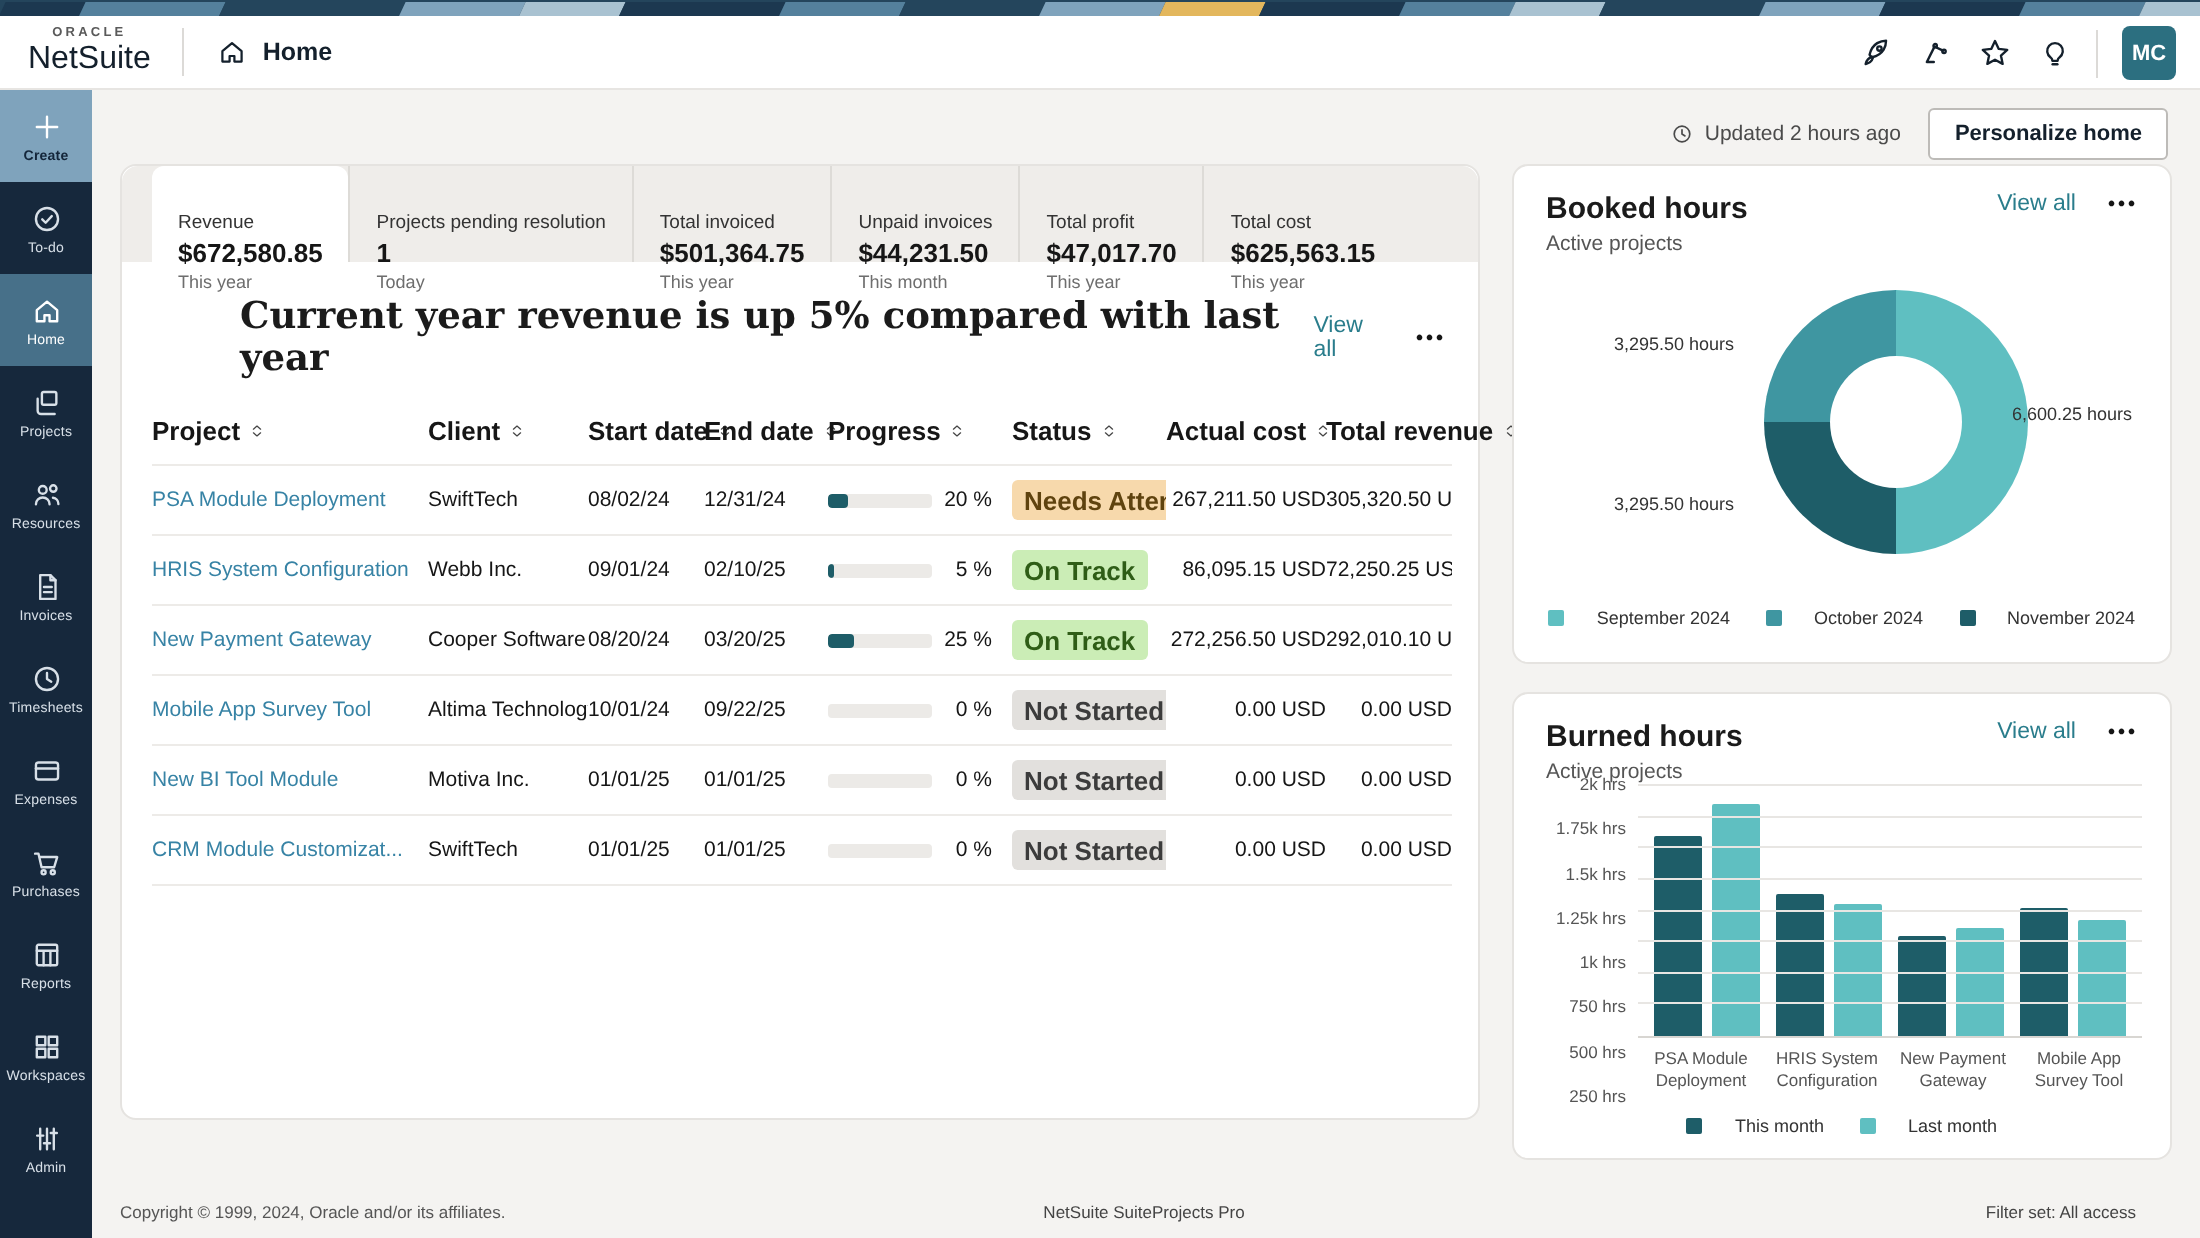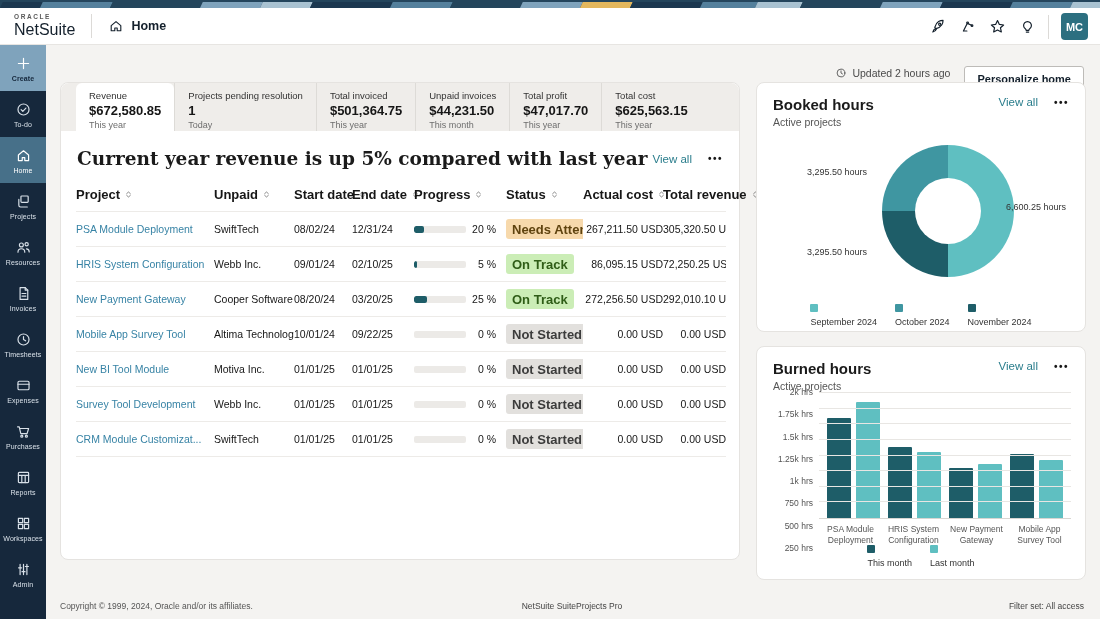--- a/index.html
+++ b/index.html
@@ -7,21 +7,21 @@
   body {
     font-family: "Liberation Sans", sans-serif;
     background:#F4F3F1; position:relative; overflow:hidden; color:#161616;
   }
   
   .banner { position:absolute; top:0; left:0; width:1100px; height:8px; background:#24455C; overflow:hidden; white-space:nowrap; }
   .banner i { display:inline-block; height:12px; margin-top:-2px; transform:skewX(-25deg); }
   
   .topbar { position:absolute; top:8px; left:0; right:0; height:37px; background:#fff;
     border-bottom:1px solid #E7E5E2; display:flex; align-items:center; padding-left:14px; }
-  .logo { display:flex; flex-direction:column; line-height:1; }
+  .logo { display:flex; flex-direction:column; line-height:1;align-items:center; }
   .logo .oracle { font-size:6.5px; letter-spacing:1.6px; color:#5a5a5a; font-weight:700; }
   .logo .netsuite { font-size:16px; color:#14202C; font-weight:500; margin-top:1px; }
   .vdiv { width:1px; height:24px; background:#DCDAD7; margin:0 16px; }
   .vdiv.small { height:24px; margin:0 12px; }
   .nav-home { display:flex; align-items:center; gap:7px; font-weight:700; font-size:12.5px; color:#14202C; cursor:pointer; }
   .nav-home .ico { width:16px; height:16px; }
   .top-right { position:absolute; right:12px; top:0; height:37px; display:flex; align-items:center; }
   .top-icons { display:flex; gap:13px; align-items:center; }
   .top-icons .ico { width:17px; height:17px; color:#14202C; cursor:pointer; }
   .avatar { width:27px; height:27px; border-radius:4px; background:#2C6F80; color:#fff;
@@ -38,33 +38,33 @@
   .side-item.create { background:#7FA3BC; }
   .side-item.create .ico { color:#fff; }
   .side-item.create .side-label { color:#14263A; font-weight:700; }
   .side-item.active { background:#477089; color:#fff; }
   
   .content { position:absolute; left:46px; top:45px; right:0; bottom:0; background:#F4F3F1; }
   .toolbar-row { position:absolute; top:9px; right:16px; display:flex; align-items:center; gap:14px; }
   .updated { display:flex; align-items:center; gap:5px; font-size:10.5px; color:#4a4a4a; }
   .updated .ico { width:12px; height:12px; color:#4a4a4a; }
   .personalize { background:#fff; border:1px solid #BDBBB8; border-radius:3px; padding:6px 12px;
-    font-family:"Liberation Sans",sans-serif; font-size:11px; font-weight:700; color:#14202C; cursor:pointer;margin-top:12px; }
+    font-family:"Liberation Sans",sans-serif; font-size:11px; font-weight:700; color:#14202C; cursor:pointer; }
   .card { position:absolute; background:#fff; border:1px solid #E5E3E0; border-radius:8px; }
   
   .main-card { left:14px; top:37px; width:680px; height:478px; }
   .kpi-strip { display:flex; background:#EFEDEA; border-radius:8px 8px 0 0; height:48px; padding-left:15px; }
   .kpi { padding:7px 13px 0; cursor:pointer; }
   .kpi + .kpi { border-left:1px solid #DDDBD7; }
   .kpi.sel { background:#fff; border-radius:6px 6px 0 0; }
-  .klabel { font-size:9.5px; color:#333; display:block; }
+  .klabel { font-size:9.5px; color:#333; display:block;margin-top:16px; }
   .kval { font-size:13px; font-weight:700; color:#161616; display:block; margin-top:2px; }
   .kper { font-size:9px; color:#6e6e6e; display:block; margin-top:2px; }
   .insight-row { margin:17px 16px 0; display:flex; justify-content:space-between; align-items:center; }
-  .insight-title { font-family:"DejaVu Serif", serif; font-size:18.5px; font-weight:600; color:#1b1b1b; }
+  .insight-title { font-family:"DejaVu Serif", serif; font-size:18.5px; font-weight:600; color:#1b1b1b;margin-left:43px; }
   .row-actions { display:flex; align-items:center; gap:16px; }
   .view-all { font-size:11.5px; color:#2A7D8C; cursor:pointer; text-decoration:none; }
   .dots { font-size:10px; font-weight:700; letter-spacing:1.5px; color:#161616; cursor:pointer; }
   
   .ptable { width:650px; margin:14px 15px 0; border-collapse:collapse; table-layout:fixed; }
   .ptable col.c1{width:138px} .ptable col.c2{width:80px} .ptable col.c3{width:58px} .ptable col.c4{width:62px}
   .ptable col.c5{width:92px} .ptable col.c6{width:77px} .ptable col.c7{width:80px} .ptable col.c8{width:63px}
   .ptable th { font-size:13px; font-weight:700; text-align:left; padding:4px 0 9px; color:#161616; cursor:pointer; white-space:nowrap; }
   .ptable th.num, .ptable td.num { text-align:right; }
   .ptable th .sort { display:inline-block; width:9px; height:11px; margin-left:4px; vertical-align:-1px; color:#444; }
@@ -86,39 +86,39 @@
   .chead h3 { font-size:15px; font-weight:700; color:#1b1b1b; }
   .chead .sub { font-size:10.5px; color:#555; margin-top:3px; }
   
   .donut { position:absolute; left:125px; top:62px; width:132px; height:132px; border-radius:50%; }
   .donut::after { content:""; position:absolute; left:33px; top:33px; width:66px; height:66px; background:#fff; border-radius:50%; }
   .dlabel { position:absolute; font-size:9px; color:#333; }
   .dl-oct { left:26px; top:84px; width:84px; text-align:right; }
   .dl-sep { left:249px; top:119px; }
   .dl-nov { left:26px; top:164px; width:84px; text-align:right; }
   .legend { display:flex; justify-content:center; gap:18px; align-items:center; }
-  .legend .li { display:flex; gap:5px; font-size:9px; color:#333;flex-direction:column; }
+  .legend .li { display:flex; align-items:center; gap:16px; font-size:9px; color:#333; }
   .legend .sw { width:8px; height:8px; border-radius:1px; display:inline-block; }
   .donut-legend { position:absolute; left:0; right:0; top:221px; }
   
   .bchart { position:absolute; left:14px; right:10px; top:46px; height:178px; }
   .plot { position:absolute; left:48px; right:4px; top:0; height:126px; border-bottom:1px solid #D8D6D2; }
   .gline { position:absolute; left:0; right:0; height:1px; background:#E8E6E3; }
   .ylab { position:absolute; left:0; width:42px; text-align:right; font-size:8.5px; color:#555; }
   .bars { position:absolute; left:0; right:0; top:0; bottom:0; display:flex; justify-content:space-around; align-items:flex-end; padding:0 4px; }
   .bgroup { display:flex; gap:5px; align-items:flex-end; height:100%; }
   .bar { width:24px; border-radius:1px 1px 0 0; }
   .cats { position:absolute; left:48px; right:4px; top:131px; display:flex; justify-content:space-around; }
   .cat { width:66px; text-align:center; font-size:8.5px; color:#555; line-height:1.3; }
   .bar-legend { position:absolute; left:0; right:0; bottom:11px; }
   
   .footer { position:absolute; bottom:4px; left:14px; right:16px; font-size:8.5px; color:#555; height:14px; }
   .footer .fleft { position:absolute; left:0; }
   .footer .fcenter { position:absolute; left:50%; transform:translateX(-50%); color:#444; }
-  .footer .fright { position:absolute; right:0; color:#444; cursor:pointer; }
+  .footer .fright { position:absolute; right:16px; color:#444; cursor:pointer; }
 </style>
 </head>
 <body>
 
 <div class="banner"><i style="width: 40px; background: rgb(28, 56, 80);"></i><i style="width: 70px; background: rgb(84, 128, 156);"></i><i style="width: 90px; background: rgb(36, 69, 92);"></i><i style="width: 60px; background: rgb(127, 163, 188);"></i><i style="width: 50px; background: rgb(169, 194, 209);"></i><i style="width: 80px; background: rgb(28, 56, 80);"></i><i style="width: 60px; background: rgb(84, 128, 156);"></i><i style="width: 70px; background: rgb(36, 69, 92);"></i><i style="width: 60px; background: rgb(127, 163, 188);"></i><i style="width: 50px; background: rgb(227, 183, 93);"></i><i style="width: 70px; background: rgb(28, 56, 80);"></i><i style="width: 55px; background: rgb(84, 128, 156);"></i><i style="width: 45px; background: rgb(169, 194, 209);"></i><i style="width: 80px; background: rgb(36, 69, 92);"></i><i style="width: 60px; background: rgb(127, 163, 188);"></i><i style="width: 70px; background: rgb(28, 56, 80);"></i><i style="width: 60px; background: rgb(84, 128, 156);"></i><i style="width: 45px; background: rgb(169, 194, 209);"></i></div>
 
 <header class="topbar">
   <div class="logo">
     <span class="oracle">ORACLE</span>
     <span class="netsuite">NetSuite</span>
@@ -342,21 +342,21 @@
           <col class="c5">
           <col class="c6">
           <col class="c7">
           <col class="c8">
         </colgroup>
       <thead>
           <tr>
             <th><span>Project</span><span class="ico sort" style="width: 9px; height: 11px;"><svg viewBox="0 0 20 20">
                   <path d="M6 8l4-3.5L14 8M6 12l4 3.5L14 12"></path>
                 </svg></span></th>
-            <th><span>Unpaid</span><span class="ico sort" style="width: 9px; height: 11px;"><svg viewBox="0 0 20 20">
+            <th><span>Client</span><span class="ico sort" style="width: 9px; height: 11px;"><svg viewBox="0 0 20 20">
                   <path d="M6 8l4-3.5L14 8M6 12l4 3.5L14 12"></path>
                 </svg></span></th>
             <th><span>Start date</span><span class="ico sort" style="width: 9px; height: 11px;"><svg viewBox="0 0 20 20">
                   <path d="M6 8l4-3.5L14 8M6 12l4 3.5L14 12"></path>
                 </svg></span></th>
             <th><span>End date</span><span class="ico sort" style="width: 9px; height: 11px;"><svg viewBox="0 0 20 20">
                   <path d="M6 8l4-3.5L14 8M6 12l4 3.5L14 12"></path>
                 </svg></span></th>
             <th><span>Progress</span><span class="ico sort" style="width: 9px; height: 11px;"><svg viewBox="0 0 20 20">
                   <path d="M6 8l4-3.5L14 8M6 12l4 3.5L14 12"></path>
@@ -437,37 +437,20 @@
                 <span class="ppct">0 %</span>
               </div>
             </td>
             <td><span class="badge neutral">Not Started</span></td>
             <td class="num">0.00 USD</td>
             <td class="num">0.00 USD</td>
           </tr>
           <tr>
             <td><a class="plink">New BI Tool Module</a></td>
             <td>Motiva Inc.</td>
-            <td>01/01/25</td>
-            <td>01/01/25</td>
-            <td>
-              <div class="pwrap">
-                <div class="pbar">
-                  <div class="pfill" style="width: 0%;"></div>
-                </div>
-                <span class="ppct">0 %</span>
-              </div>
-            </td>
-            <td><span class="badge neutral">Not Started</span></td>
-            <td class="num">0.00 USD</td>
-            <td class="num">0.00 USD</td>
-          </tr>
-          <tr>
-            <td><a class="plink">Survey Tool Development</a></td>
-            <td>Webb Inc.</td>
             <td>01/01/25</td>
             <td>01/01/25</td>
             <td>
               <div class="pwrap">
                 <div class="pbar">
                   <div class="pfill" style="width: 0%;"></div>
                 </div>
                 <span class="ppct">0 %</span>
               </div>
             </td>

